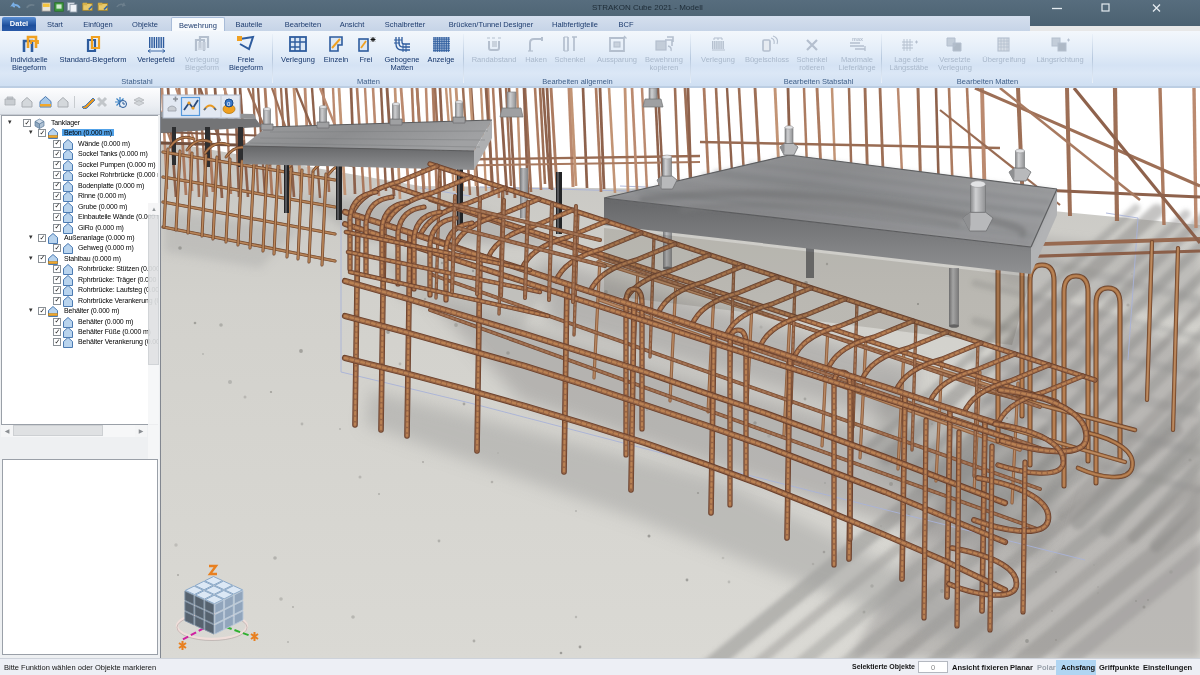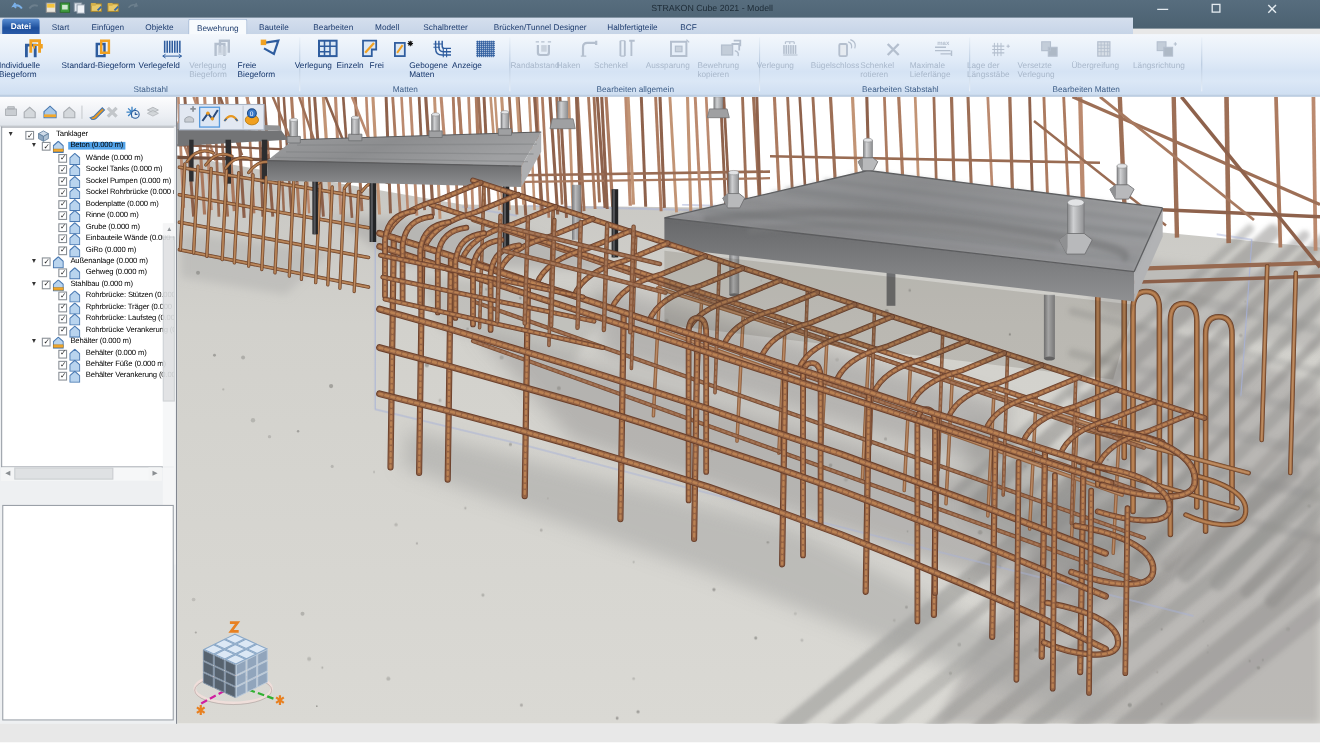--- a/index.html
+++ b/index.html
@@ -8,21 +8,21 @@
 #titlebar{left:0;top:0;width:1200px;height:26px;background:linear-gradient(#576d7e,#4b6171);}
 #titletext{left:592px;top:3px;font-size:8px;color:#1d2b36;}
 #tabrow{left:0;top:16px;width:1030px;height:15px;background:linear-gradient(#d5dfee,#c6d4e7);}
 .tab{position:absolute;top:2px;height:13px;font-size:7.5px;color:#1e3c6e;text-align:center;line-height:13px;}
 #tab-datei{left:2px;top:1px;height:14px;width:34px;background:linear-gradient(#5a8fd4,#1d4f9c 60%,#2a5aa8);color:#fff;border-radius:2px 2px 0 0;font-weight:bold;line-height:14px;}
 .tabactive{background:#f7fafd;border:1px solid #a8bcd8;border-bottom:none;border-radius:2px 2px 0 0;top:1px;height:15px;line-height:15px;}
 #ribbon{left:0;top:31px;width:1200px;height:55px;background:linear-gradient(#f3f7fc,#e2ecf8 40%,#d5e3f4 62%,#e4eefa);}
 #ribbonbot{left:0;top:86px;width:1200px;height:2px;background:#bccee3;}
 .rgsep{position:absolute;top:3px;width:1px;height:49px;background:linear-gradient(#eaf1f9,#b6c8de,#eaf1f9);}
 .rglabelw{position:absolute;top:46px;text-align:center;font-size:7.5px;color:#3f5f88;}
-.rbtn{position:absolute;top:4px;font-size:7.5px;color:#16366b;line-height:8.4px;}
+.rbtn{position:absolute;top:4px;text-align:center;font-size:7.5px;color:#16366b;line-height:8.4px;}
 .rbtn .ric{display:block;margin:0 auto 2px auto;}
 .rbtn.dis{color:#a9b8cb;}
 #leftcol{left:0;top:88px;width:161px;height:570px;background:#eef0f2;border-right:1px solid #828790;}
 .ptoolbar{left:0;width:160px;background:linear-gradient(#fdfdfe,#ebeef3 70%,#e0e5eb);border-bottom:1px solid #c7ccd4;}
 #treebox{left:1px;top:27px;width:157px;height:310px;background:#fff;border:1px solid #9aa0a8;border-right:none;overflow:hidden;}
 .trow{position:absolute;left:0;width:146px;height:10.5px;font-size:7px;letter-spacing:-0.15px;color:#000;white-space:nowrap;}
 .texp{position:absolute;top:0px;width:7px;height:9px;font-size:7px;color:#333;}
 .tcb{position:absolute;top:1px;width:8px;height:8px;background:#fff;border:1px solid #8a9096;}
 .tck{position:absolute;top:-1.5px;left:0.5px;font-size:7px;color:#222;}
 .tlbl{position:absolute;top:1px;}
@@ -63,21 +63,21 @@
 <path d="M113 4.5 l7 7 m0 -7 l-7 7" stroke="#e4ebf0" stroke-width="1.3"></path>
 </svg>
 </div>
 <div id="tabrow" class="abs">
       <div class="tab" id="tab-datei">Datei</div>
       <div class="tab" style="left:10px;width:90px;">Start</div>
       <div class="tab" style="left:53px;width:90px;">Einfügen</div>
       <div class="tab" style="left:100px;width:90px;">Objekte</div>
       <div class="tab" style="left:204px;width:90px;">Bauteile</div>
       <div class="tab" style="left:258px;width:90px;">Bearbeiten</div>
-      <div class="tab" style="left:307px;width:90px;">Modell</div>
+      <div class="tab" style="left:307px;width:90px;">Ansicht</div>
       <div class="tab" style="left:360px;width:90px;">Schalbretter</div>
       <div class="tab" style="left:446px;width:90px;">Brücken/Tunnel Designer</div>
       <div class="tab" style="left:530px;width:90px;">Halbfertigteile</div>
       <div class="tab" style="left:581px;width:90px;">BCF</div>
 <div class="tab tabactive" style="left:171px;width:54px;">Bewehrung</div>
     </div>
     <div id="ribbon" class="abs">
       <div class="abs" style="left:0;top:43px;width:1200px;height:12px;background:linear-gradient(#dbe7f6,#cfdff2);"></div>
       <div class="rgsep" style="left:272px;"></div>
       <div class="rgsep" style="left:463px;"></div>
@@ -1308,12 +1308,24 @@
 <div class="sarrow abs" style="left:0;top:298px;width:12px;height:12px;line-height:12px;">▼</div>
 <div class="sthumb abs" style="left:0px;top:12px;width:11px;height:150px;"></div>
       </div>
       <div class="abs sbar" style="left:1px;top:337px;width:146px;height:12px;">
 <div class="sarrow abs" style="left:0;top:0;width:12px;height:12px;line-height:12px;">◀</div>
 <div class="sarrow abs" style="left:134px;top:0;width:12px;height:12px;line-height:12px;">▶</div>
 <div class="sthumb abs" style="left:12px;top:0px;width:90px;height:11px;"></div>
       </div>
 <div id="lowwhite" class="abs"></div>
 </div>
+<div id="statusbar" class="abs">
+<div class="abs" style="left:4px;top:4px;font-size:7.5px;">Bitte Funktion wählen oder Objekte markieren</div>
+<div class="sitem" style="left:845px;width:70px;text-align:right;font-size:7px;">Selektierte Objekte</div>
+<div class="abs" style="left:918px;top:2px;width:30px;height:12px;background:#fff;border:1px solid #b4b8c0;color:#888;text-align:center;font-size:7.5px;line-height:11px;">0</div>
+<div class="sitem" style="left:952px;">Ansicht fixieren</div>
+<div class="sitem" style="left:1010px;">Planar</div>
+<div class="sitem" style="left:1037px;color:#9aa2ac;">Polar</div>
+<div class="abs" style="left:1056px;top:1px;width:40px;height:15px;background:#b0d5f2;"></div>
+<div class="sitem" style="left:1061px;">Achsfang</div>
+<div class="sitem" style="left:1099px;">Griffpunkte</div>
+<div class="sitem" style="left:1143px;">Einstellungen</div>
+</div>
 </div>
 </body></html>

